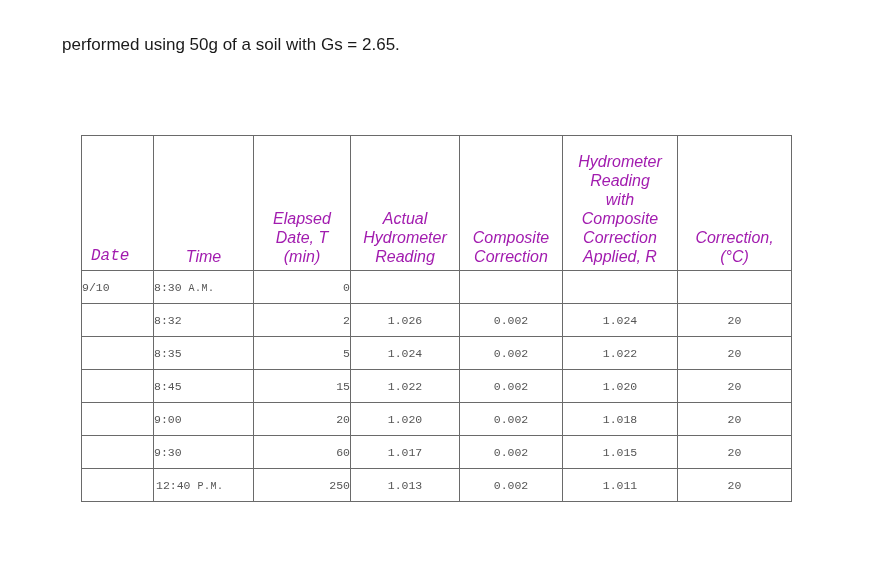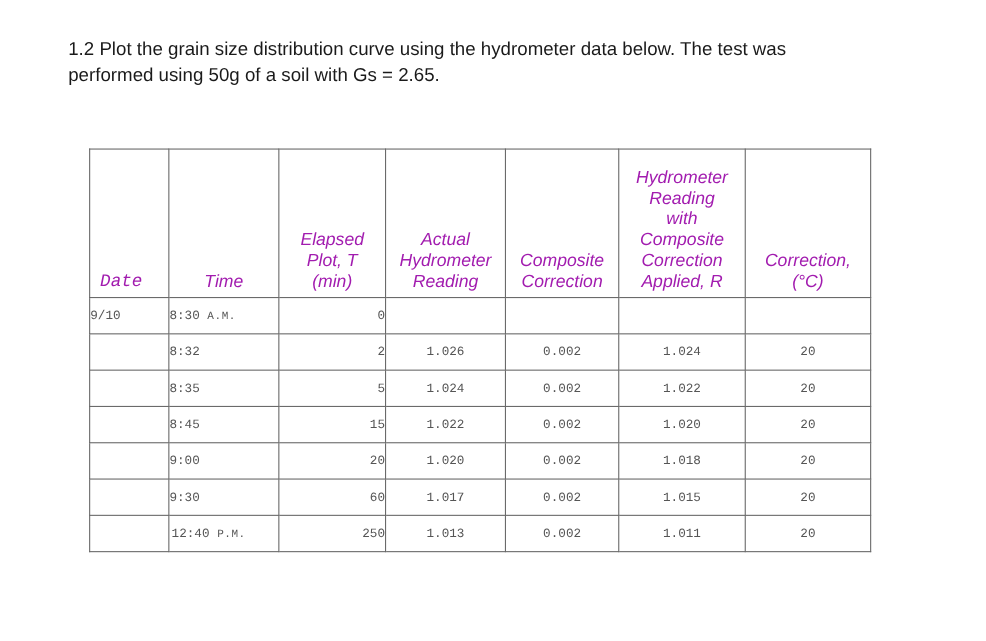--- a/index.html
+++ b/index.html
@@ -37,41 +37,40 @@
   td.c-actual { text-align:center; }
   td.c-comp { text-align:center; }
   td.c-r { text-align:center; }
   td.c-temp { text-align:center; }
   .sc { font-size:10px; letter-spacing:0.5px; }
 </style>
 </head>
 <body>
 
 <div class="problem">
-  <p>1.2 Plot the grain size distribution curve using the hydrometer data below. The test was</p>
   <p>performed using 50g of a soil with Gs = 2.65.</p>
 </div>
 
 <table class="hydro">
   <colgroup>
     <col style="width:72px">
       <col style="width:100px">
       <col style="width:97px">
       <col style="width:109px">
     <col style="width:103px">
       <col style="width:115px">
       <col style="width:114px">
   </colgroup>
   <thead>
     <tr>
       <th class="date-h">Date</th>
       <th>Time</th>
       <th>
         <div>Elapsed</div>
-        <div>Plot, T</div>
+        <div>Date, T</div>
         <div>(min)</div>
       </th>
       <th>
         <div>Actual</div>
         <div>Hydrometer</div>
         <div>Reading</div>
       </th>
       <th>
         <div>Composite</div>
         <div>Correction</div>

